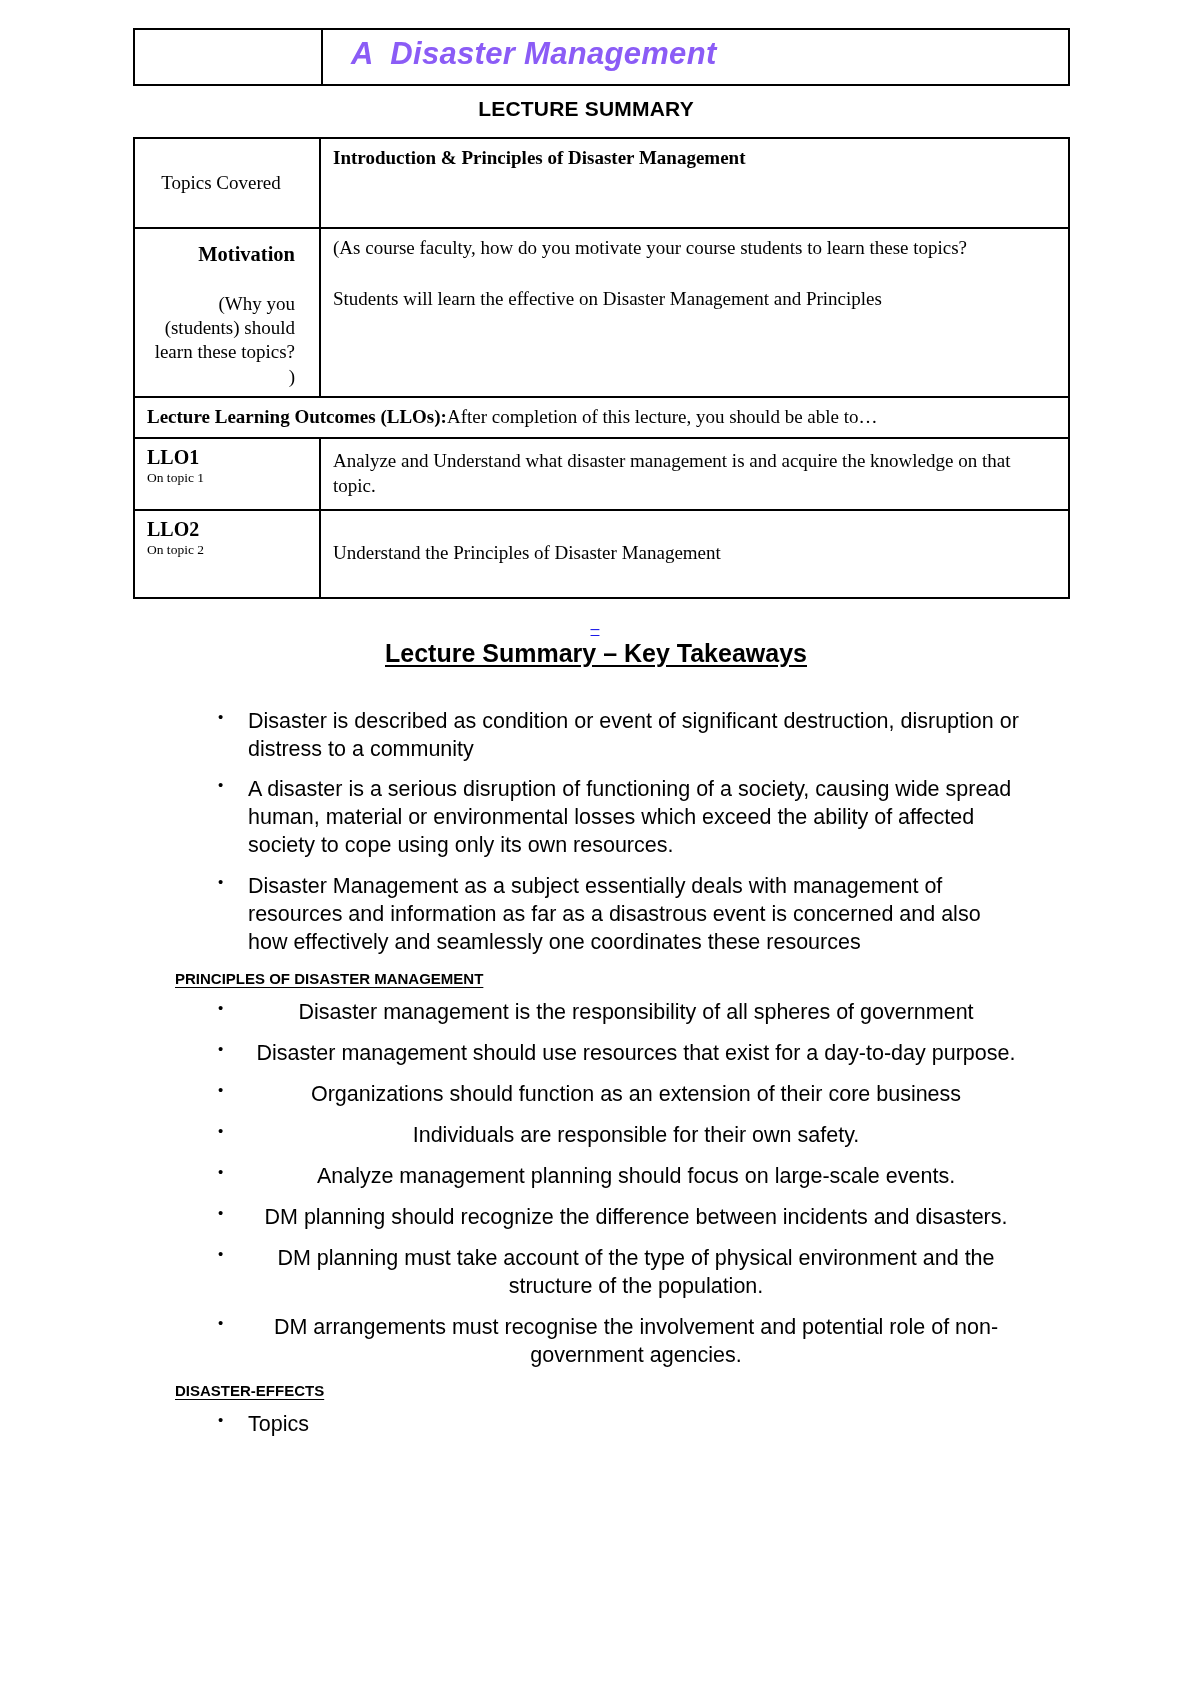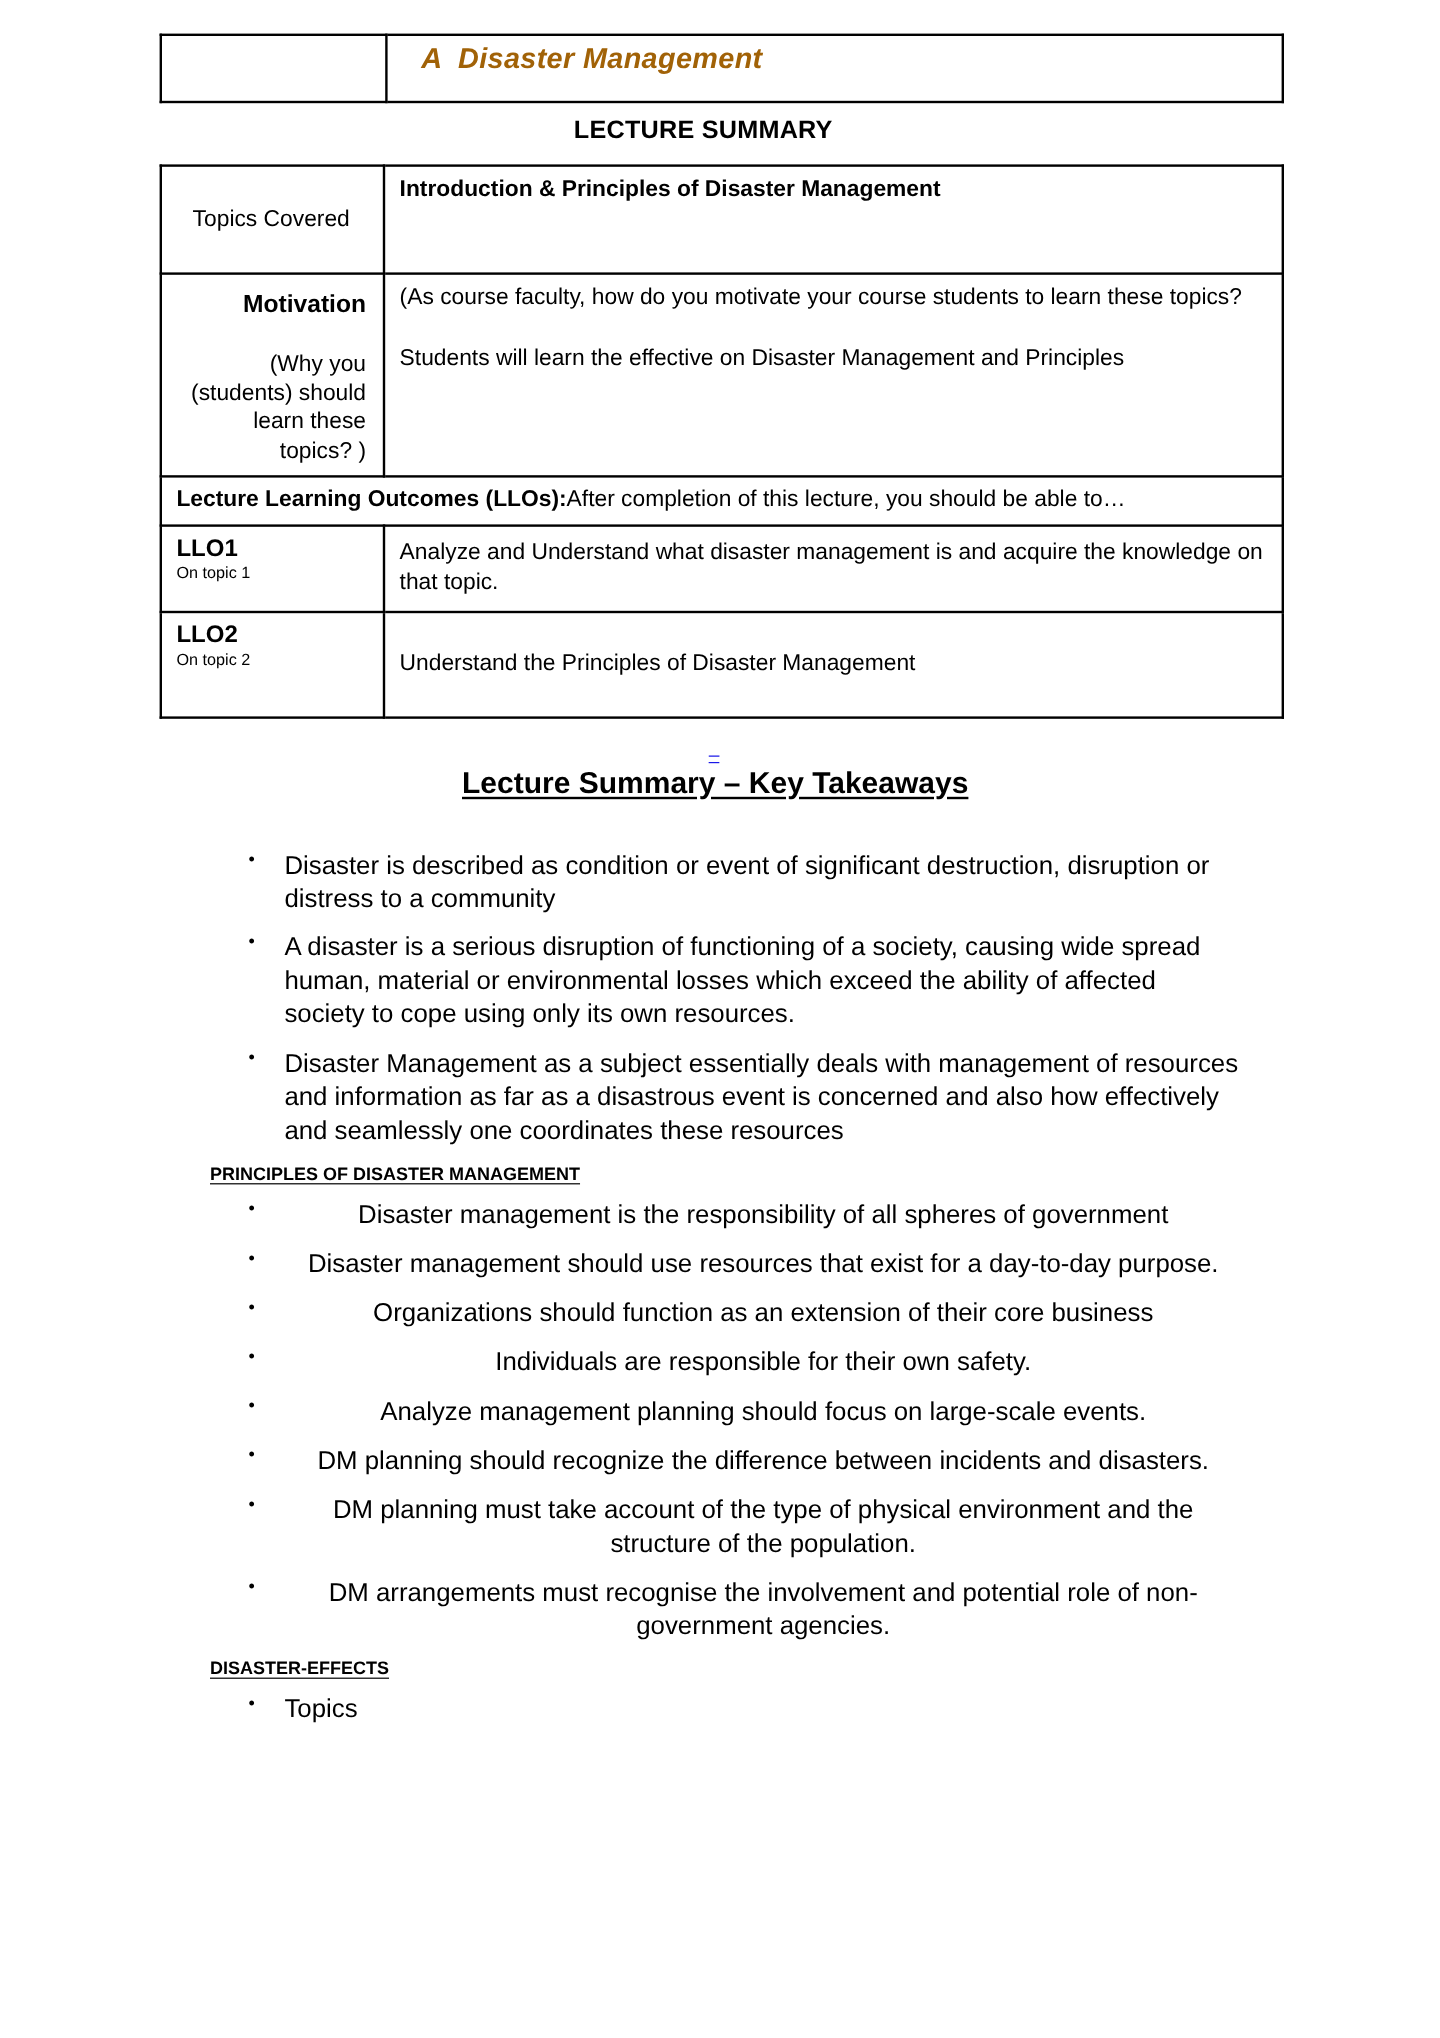--- a/index.html
+++ b/index.html
@@ -32,25 +32,25 @@
   }
   .title-table td {
     border: 2px solid #000000;
     vertical-align: top;
     padding: 0;
     height: 48px;
   }
   .title-cell-left { width: 186px; }
   .title-cell-right { padding: 6px 0 0 28px !important; }
   .doc-title {
-    color: #a16207;
+    color: #8b5cf6;
     font-family: "Liberation Sans", sans-serif;
     font-weight: bold;
     font-style: italic;
-    font-size: 24px;
+    font-size: 31px;
     letter-spacing: 0.3px;
     white-space: pre;
   }
 
   
   .lecture-summary-caption {
     text-align: center;
     font-family: "Liberation Sans", sans-serif;
     font-weight: bold;
     font-size: 21px;
@@ -63,23 +63,24 @@
   .summary-table {
     margin: 16px 0 0 133px;
     width: 937px;
     border-collapse: collapse;
     table-layout: fixed;
     font-family: "Liberation Sans", sans-serif;
   }
   .summary-table td {
     border: 2px solid #000000;
     vertical-align: top;
-    padding: 7px 14px 7px 12px;
+    padding: 7px 24px 7px 12px;
     font-size: 19px;
     line-height: 1.30;
+    font-family: Liberation Serif, serif;
   }
 
   .col-label { width: 186px; }
 
   .cell-topics-label {
     vertical-align: middle !important;
     text-align: center;
     font-size: 19px;
   }
   .cell-topics-value {
@@ -163,21 +164,21 @@
 
   
   .body-content {
     margin: 40px 0 0 175px;
     width: 860px;
     font-family: "Liberation Sans", sans-serif;
   }
 
   ul.bullets {
     list-style: none;
-    margin: 0;
+    margin: 11px;
     padding: 0;
   }
   ul.bullets > li {
     position: relative;
     padding-left: 62px;
     font-size: 21.5px;
     line-height: 1.30;
     margin-bottom: 13px;
   }
   ul.bullets > li::before {

